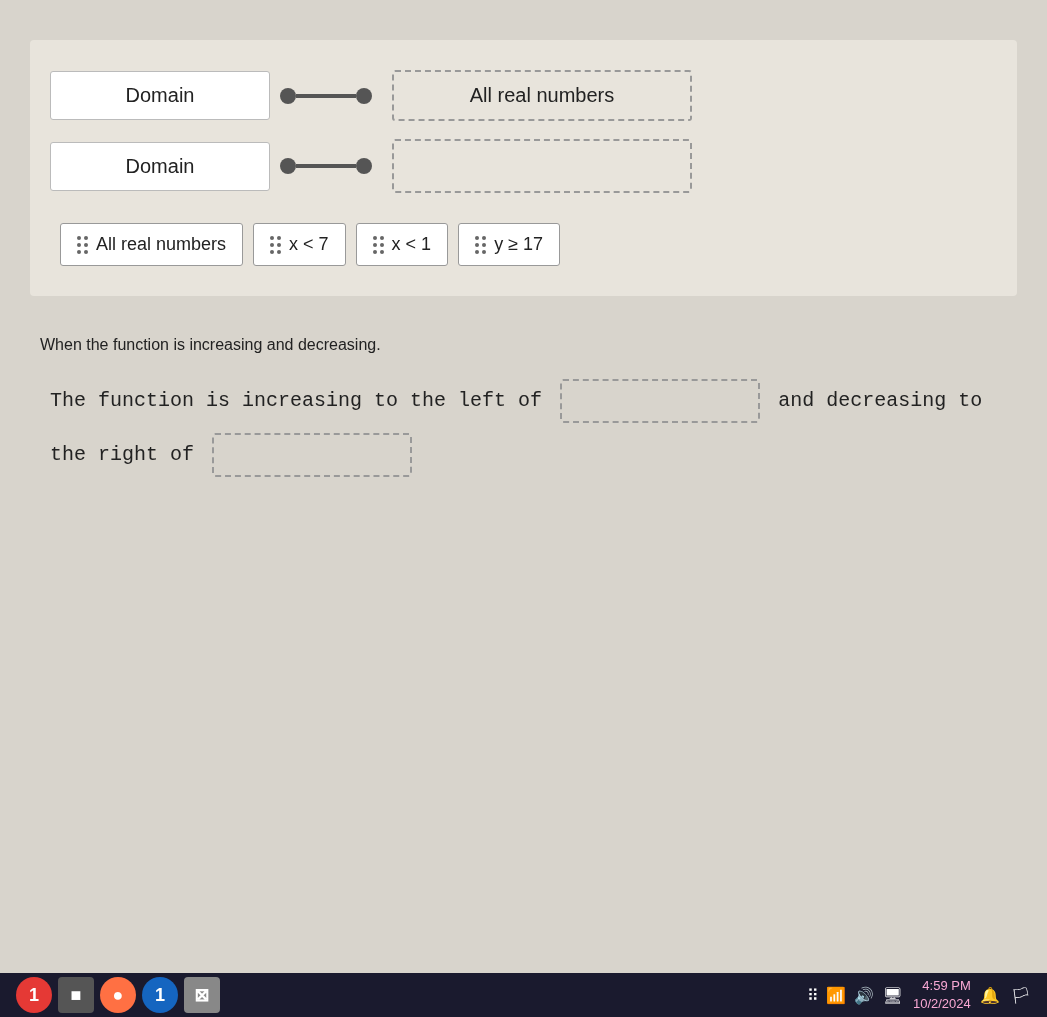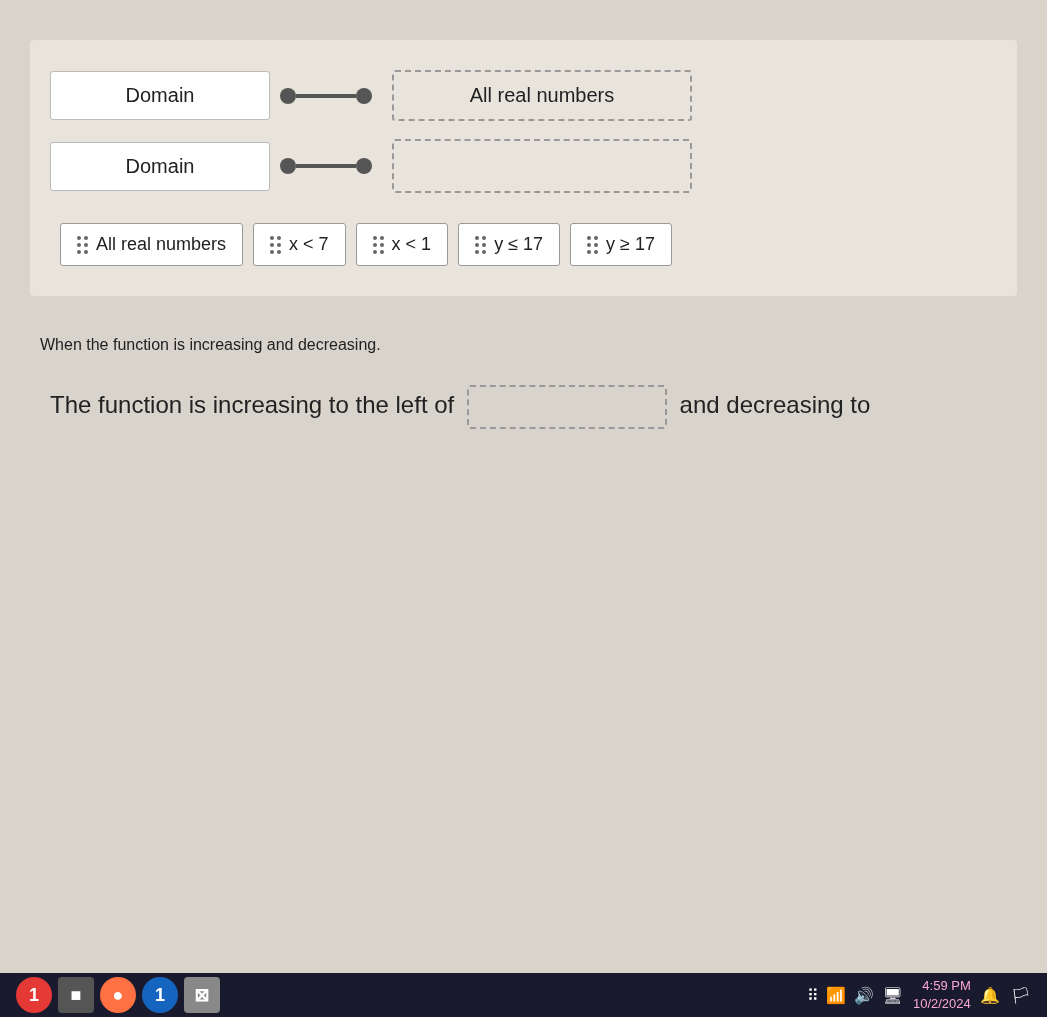--- a/index.html
+++ b/index.html
@@ -129,24 +129,25 @@
     .question-section {
       padding: 10px 10px 20px 10px;
     }
 
     .question-text {
       font-size: 16px;
       margin-bottom: 25px;
     }
 
     .fill-sentence {
-      font-size: 24px;
+      font-size: 20px;
       line-height: 2.2;
       margin-bottom: 10px;
       padding-left: 10px;
+      font-family: Liberation Mono, monospace;
     }
 
     .inline-answer-box {
       display: inline-block;
       border: 2px dashed #999;
       border-radius: 3px;
       min-width: 200px;
       min-height: 44px;
       vertical-align: middle;
       margin: 0 6px;
@@ -274,31 +275,20 @@
           <span class="drag-dot"></span>
             <span class="drag-dot"></span>
           <span class="drag-dot"></span>
             <span class="drag-dot"></span>
           <span class="drag-dot"></span>
             <span class="drag-dot"></span>
         </span>
         <span>x &lt; 1</span>
       </div>
 
-      <div class="option-chip">
-        <span class="drag-dots">
-          <span class="drag-dot"></span>
-            <span class="drag-dot"></span>
-          <span class="drag-dot"></span>
-            <span class="drag-dot"></span>
-          <span class="drag-dot"></span>
-            <span class="drag-dot"></span>
-        </span>
-        <span>y ≤ 17</span>
-      </div>
 
 
       <div class="option-chip">
         <span class="drag-dots">
           <span class="drag-dot"></span>
             <span class="drag-dot"></span>
           <span class="drag-dot"></span>
             <span class="drag-dot"></span>
           <span class="drag-dot"></span>
             <span class="drag-dot"></span>
@@ -312,20 +302,24 @@
   <div class="question-section">
 
     <div class="question-text">When the function is increasing and decreasing.</div>
 
     <div class="fill-sentence">
       <span>The function is increasing to the left of</span>
       <span class="inline-answer-box"></span>
       <span>and decreasing to</span>
     </div>
 
+    <div class="fill-sentence">
+      <span>the right of</span>
+      <span class="inline-answer-box"></span>
+    </div>
 
   </div>
 
 </div>
 
 <div class="taskbar">
   <div class="taskbar-left">
     <div class="app-badge">
       <div class="taskbar-app app-red">1</div>
     </div>

